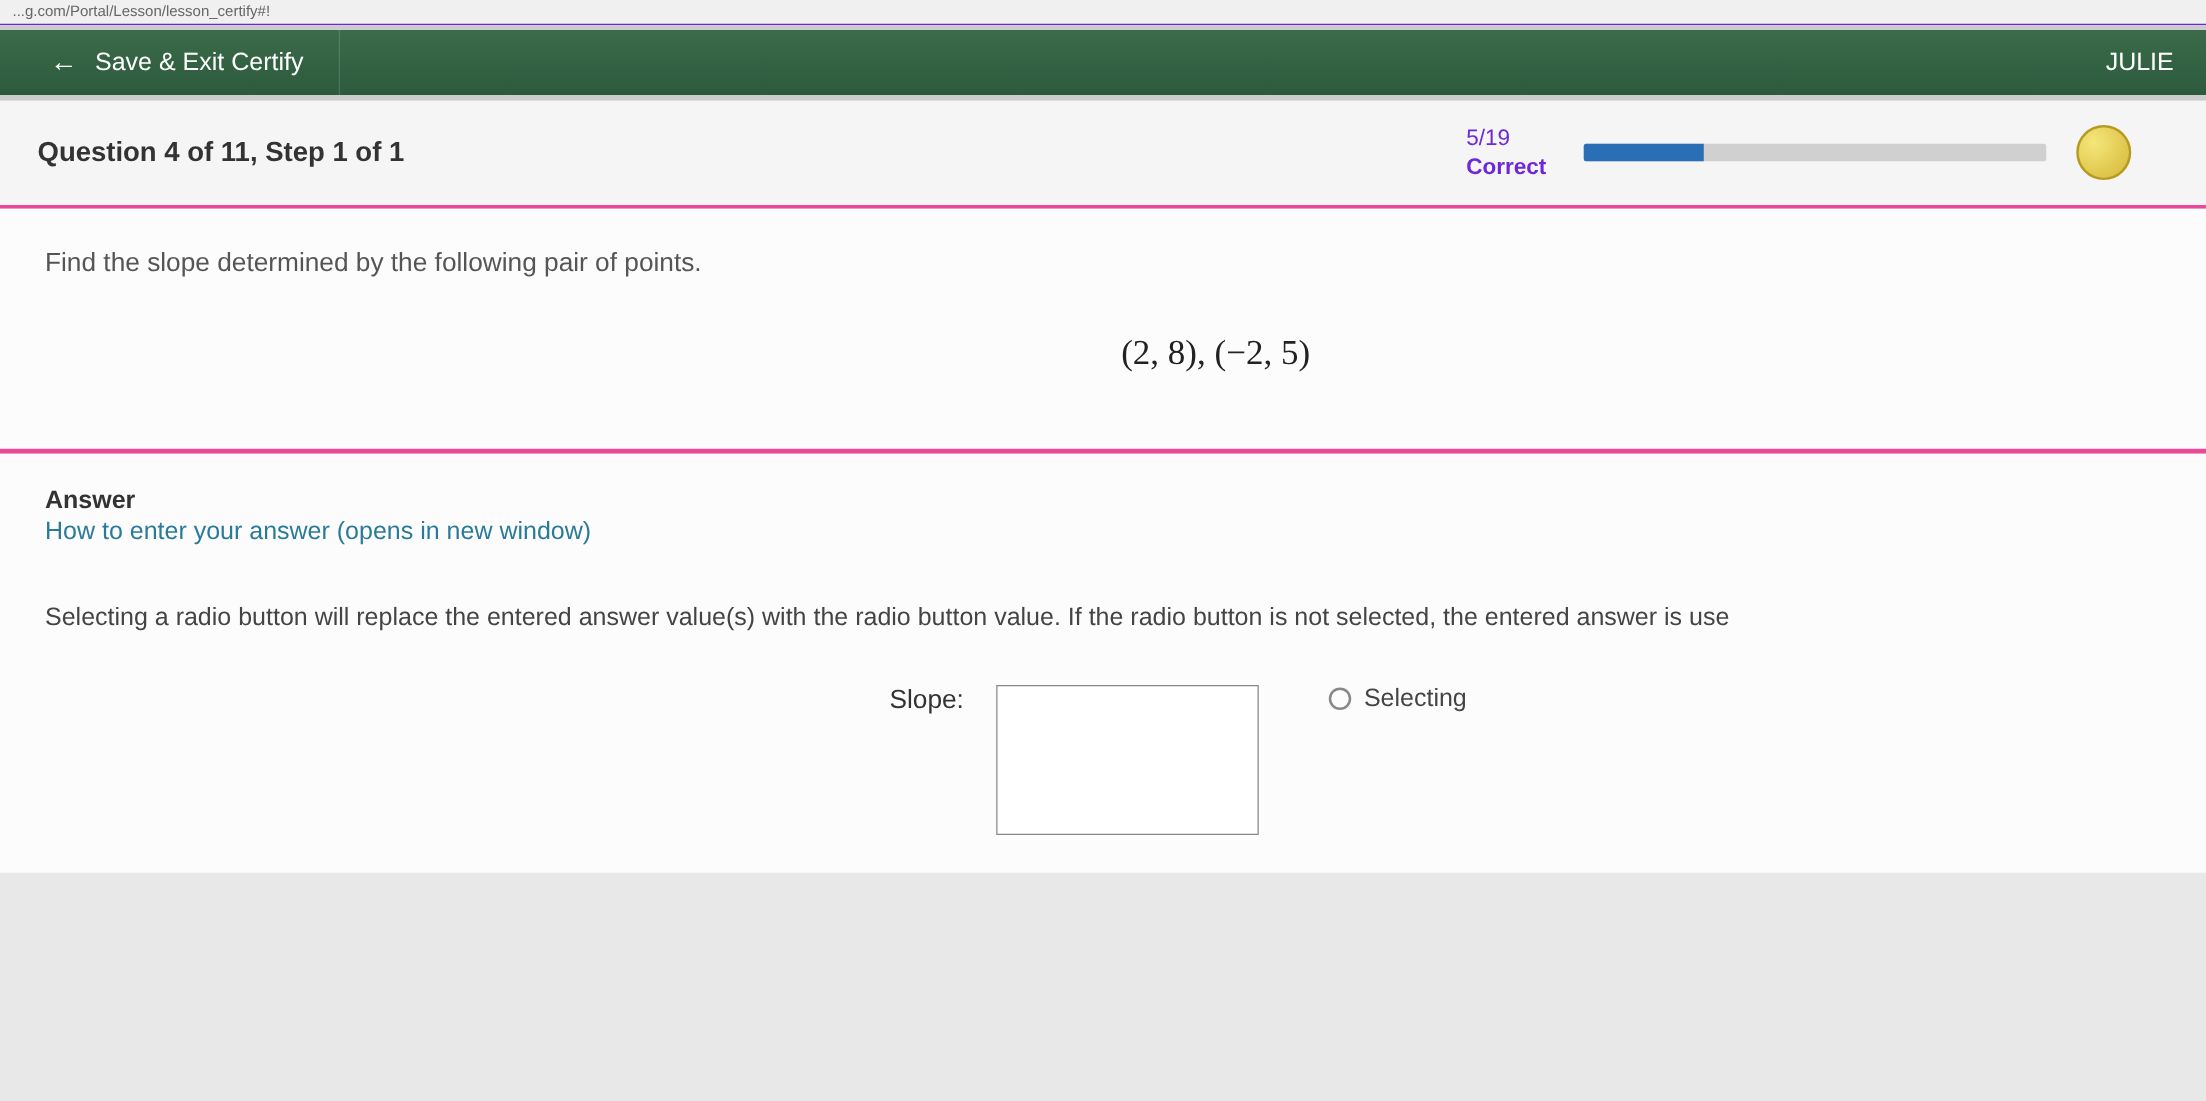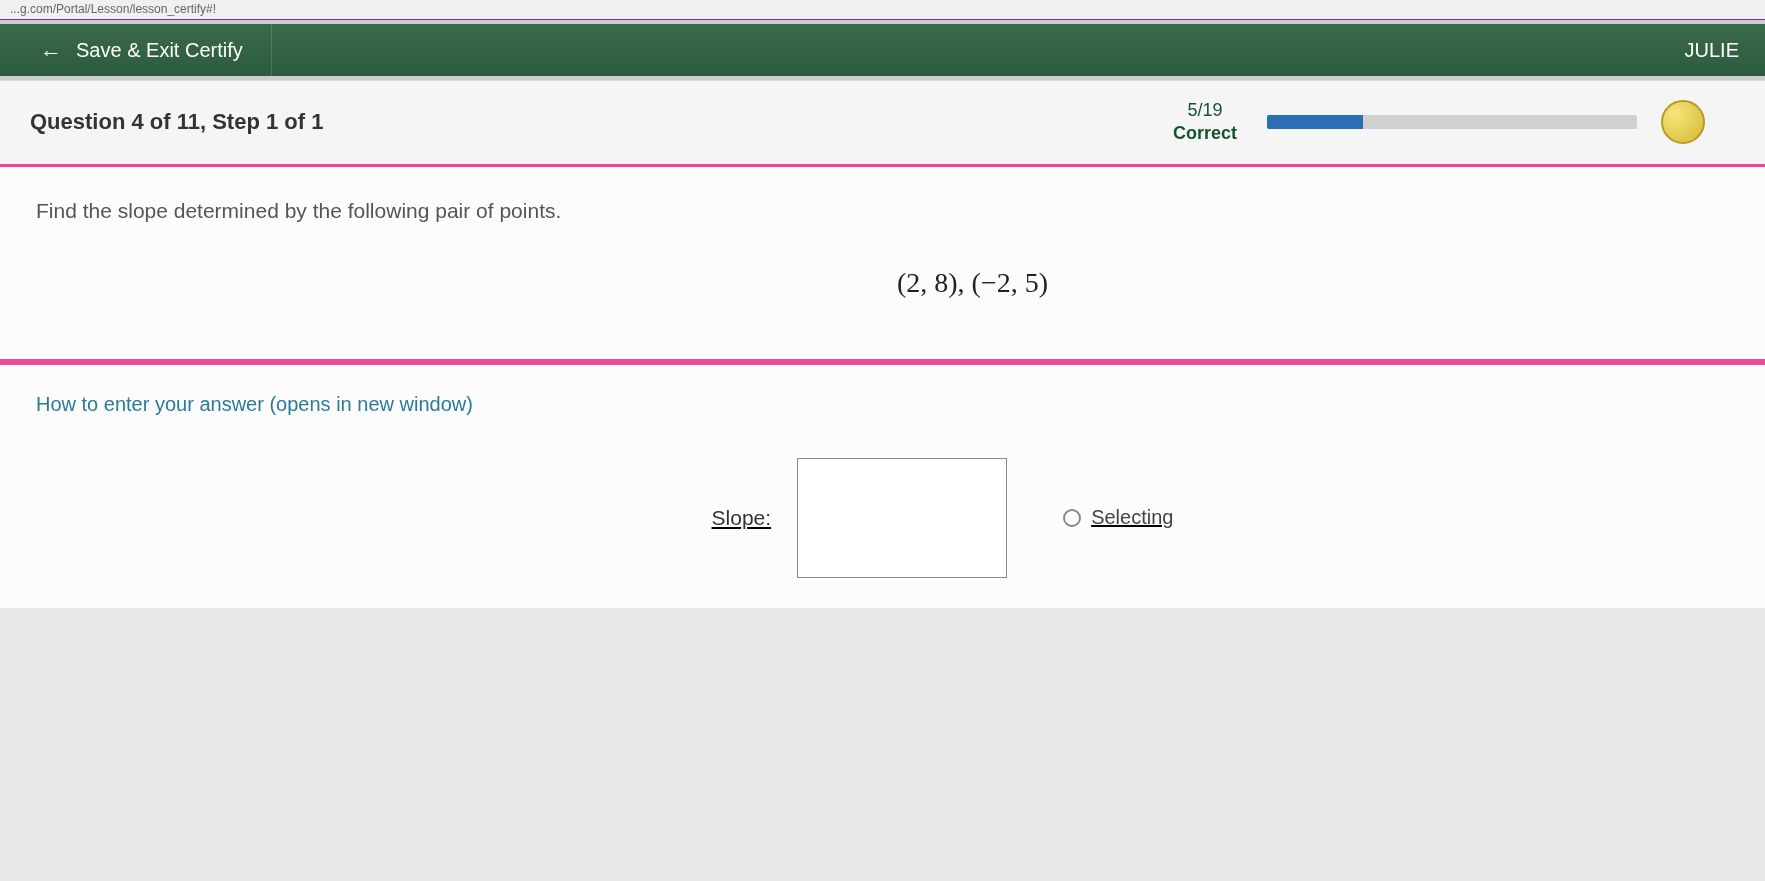--- a/index.html
+++ b/index.html
@@ -69,23 +69,23 @@
   color: #333;
 }
 .score-block {
   margin-left: auto;
   display: flex;
   align-items: center;
   gap: 30px;
   padding-right: 30px;
 }
 .score-text {
-  text-align: center;
+  text-align: left;
   font-size: 18px;
-  color: #14532d;
+  color: #6d28d9;
   line-height: 1.3;
 }
 .score-text .top { display:block; }
 .score-text .bot { display:block; font-weight:bold; }
 .progress-bar {
   width: 370px;
   height: 14px;
   background: #d0d0d0;
   border-radius: 2px;
   position: relative;
@@ -99,21 +99,21 @@
 .badge {
   width: 44px;
   height: 44px;
   border-radius: 50%;
   background: radial-gradient(circle at 30% 30%, #f5e67a, #d4b838);
   border: 2px solid #b99a20;
   margin-left: -6px;
 }
 .question-body {
   padding: 32px 36px 60px 36px;
-  border-bottom: 6px solid #ec4899;
+  border-bottom: 4px solid #ec4899;
   background: #fcfcfc;
 }
 .prompt {
   font-size: 21px;
   color: #555;
 }
 .math-expr {
   text-align: center;
   font-family: "Times New Roman", serif;
   font-size: 28px;
@@ -138,26 +138,25 @@
   display: inline-block;
   text-align: right;
 }
 .hint-text {
   font-size: 20px;
   color: #444;
   margin-top: 46px;
 }
 .input-row {
   display: flex;
-  align-items: center;
+  align-items: flex-start;
   justify-content: center;
   gap: 26px;
   margin-top: 42px;
   margin-left: 120px;
-  text-decoration: underline;
 }
 .slope-label {
   font-size: 21px;
   color: #333;
 }
 .slope-input {
   width: 210px;
   height: 120px;
   border: 1px solid #888;
   font-size: 22px;
@@ -209,21 +208,23 @@
       <div class="badge"></div>
     </div>
   </div>
 
   <div class="question-body">
     <div class="prompt">Find the slope determined by the following pair of points.</div>
     <div class="math-expr">(2, 8), (−2, 5)</div>
   </div>
 
   <div class="answer-section">
+    <div class="answer-heading">Answer</div>
     <div class="help-link">How to enter your answer (opens in new window)</div>
+    <div class="hint-text">Selecting a radio button will replace the entered answer value(s) with the radio button value. If the radio button is not selected, the entered answer is use</div>
 
     <div class="input-row">
       <span class="slope-label">Slope:</span>
       <input class="slope-input" type="text" value="" style="">
       <label class="radio-wrap">
         <span class="radio-circle"></span>
         <span>Selecting</span>
       </label>
     </div>
   </div>

